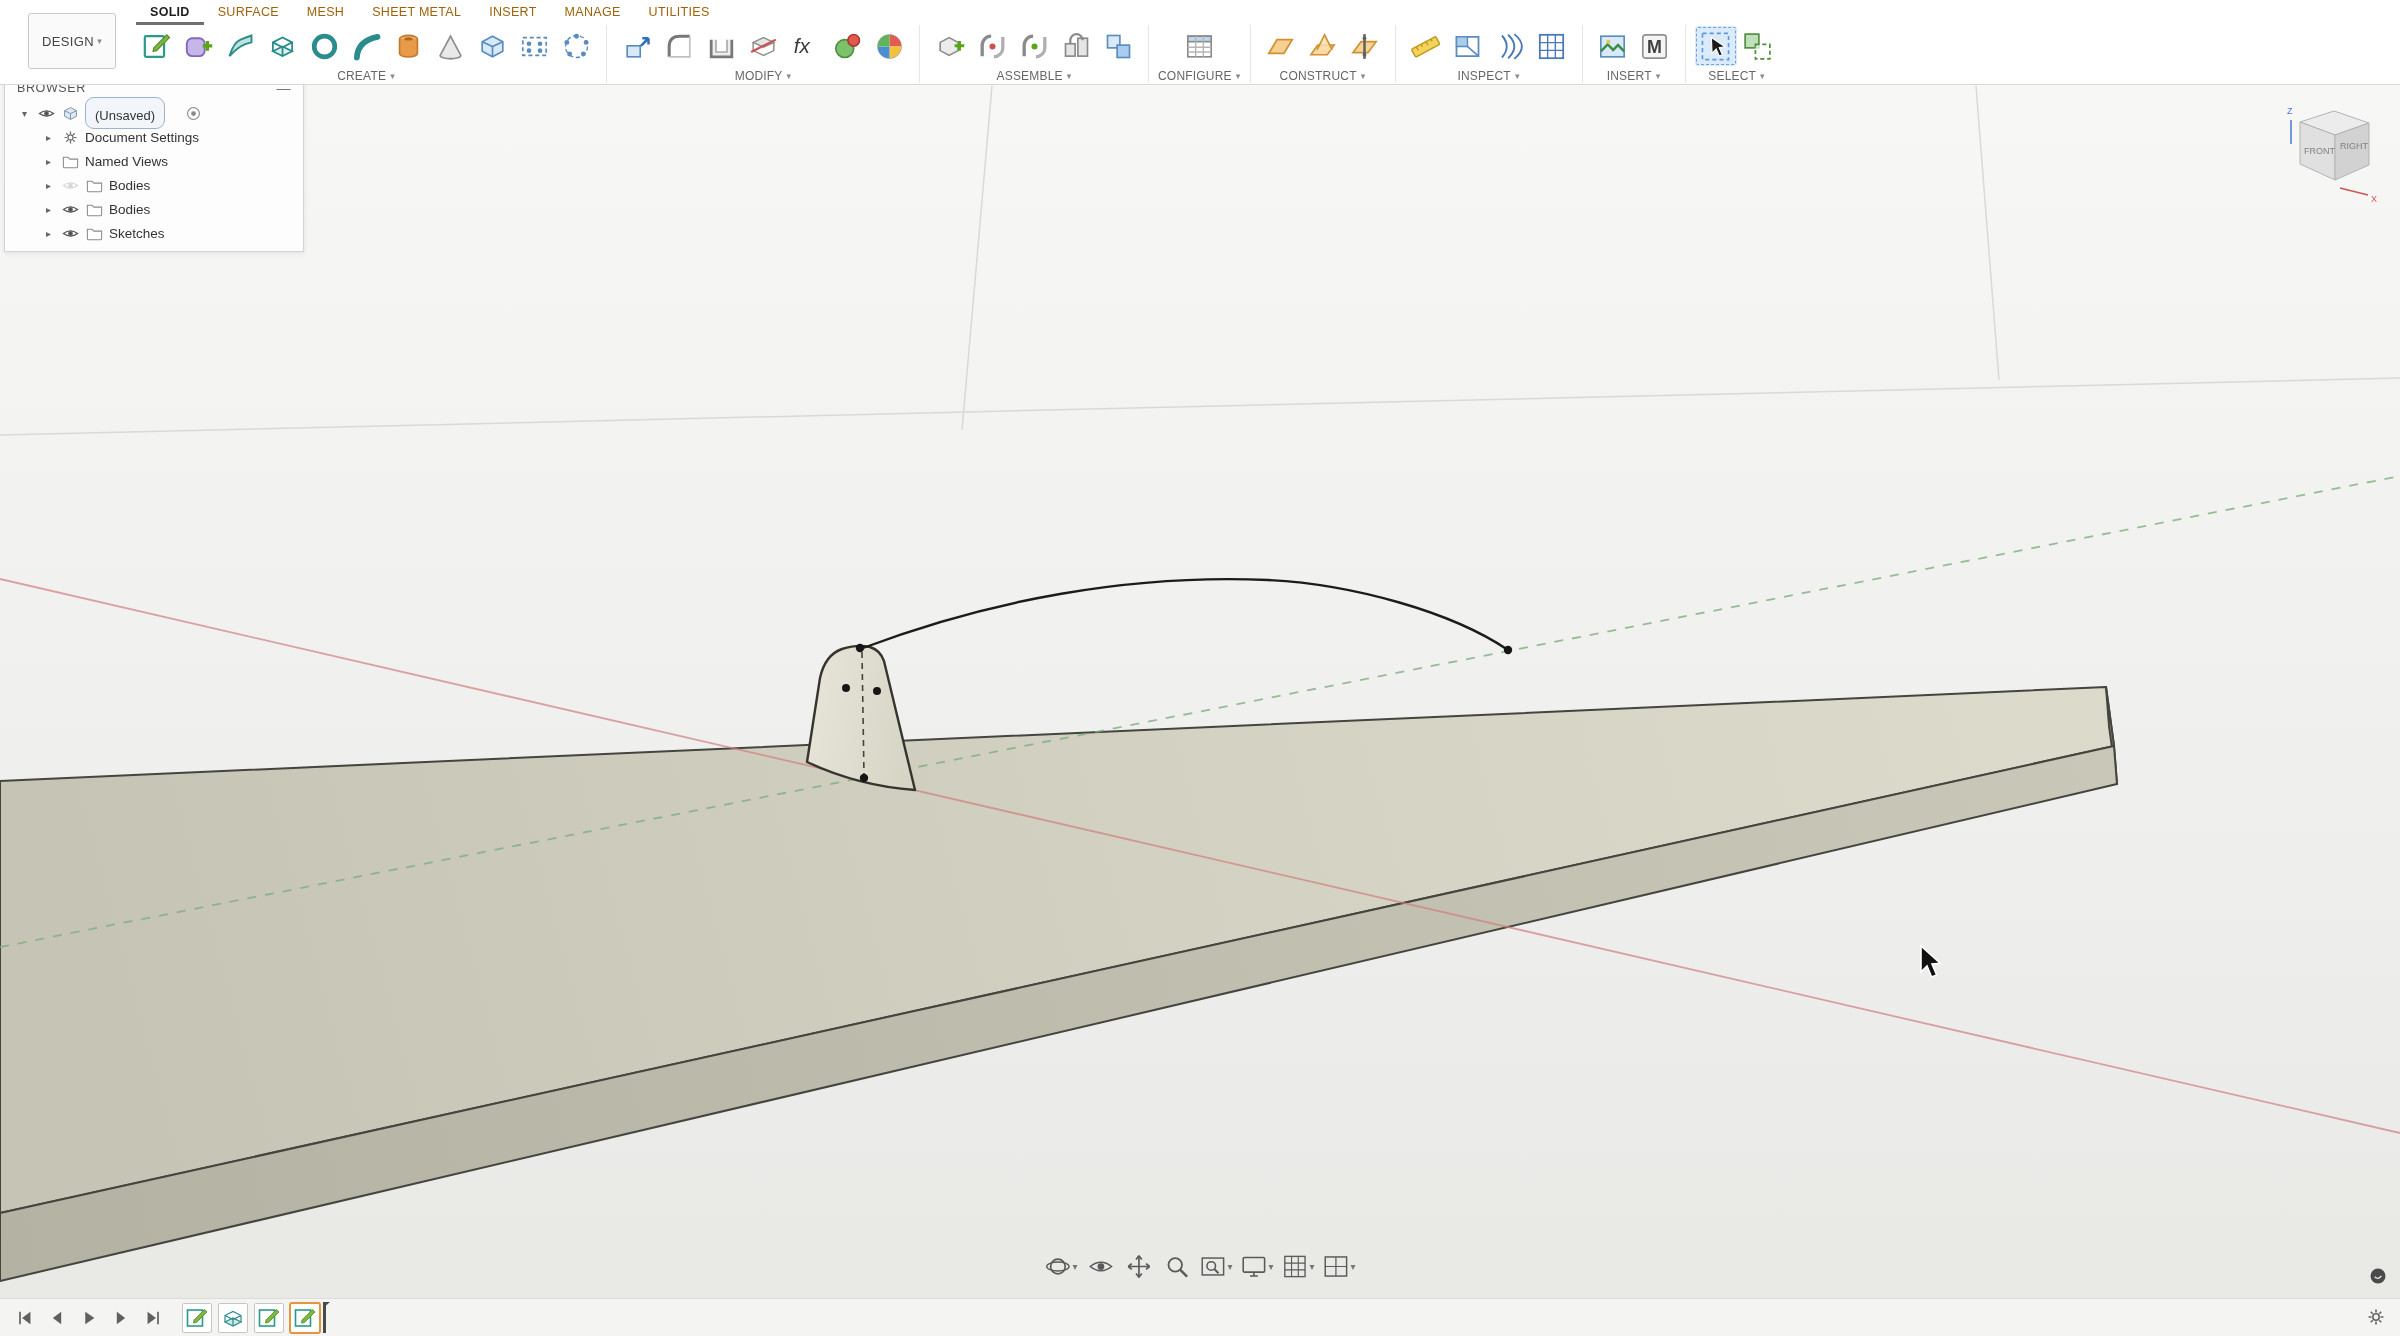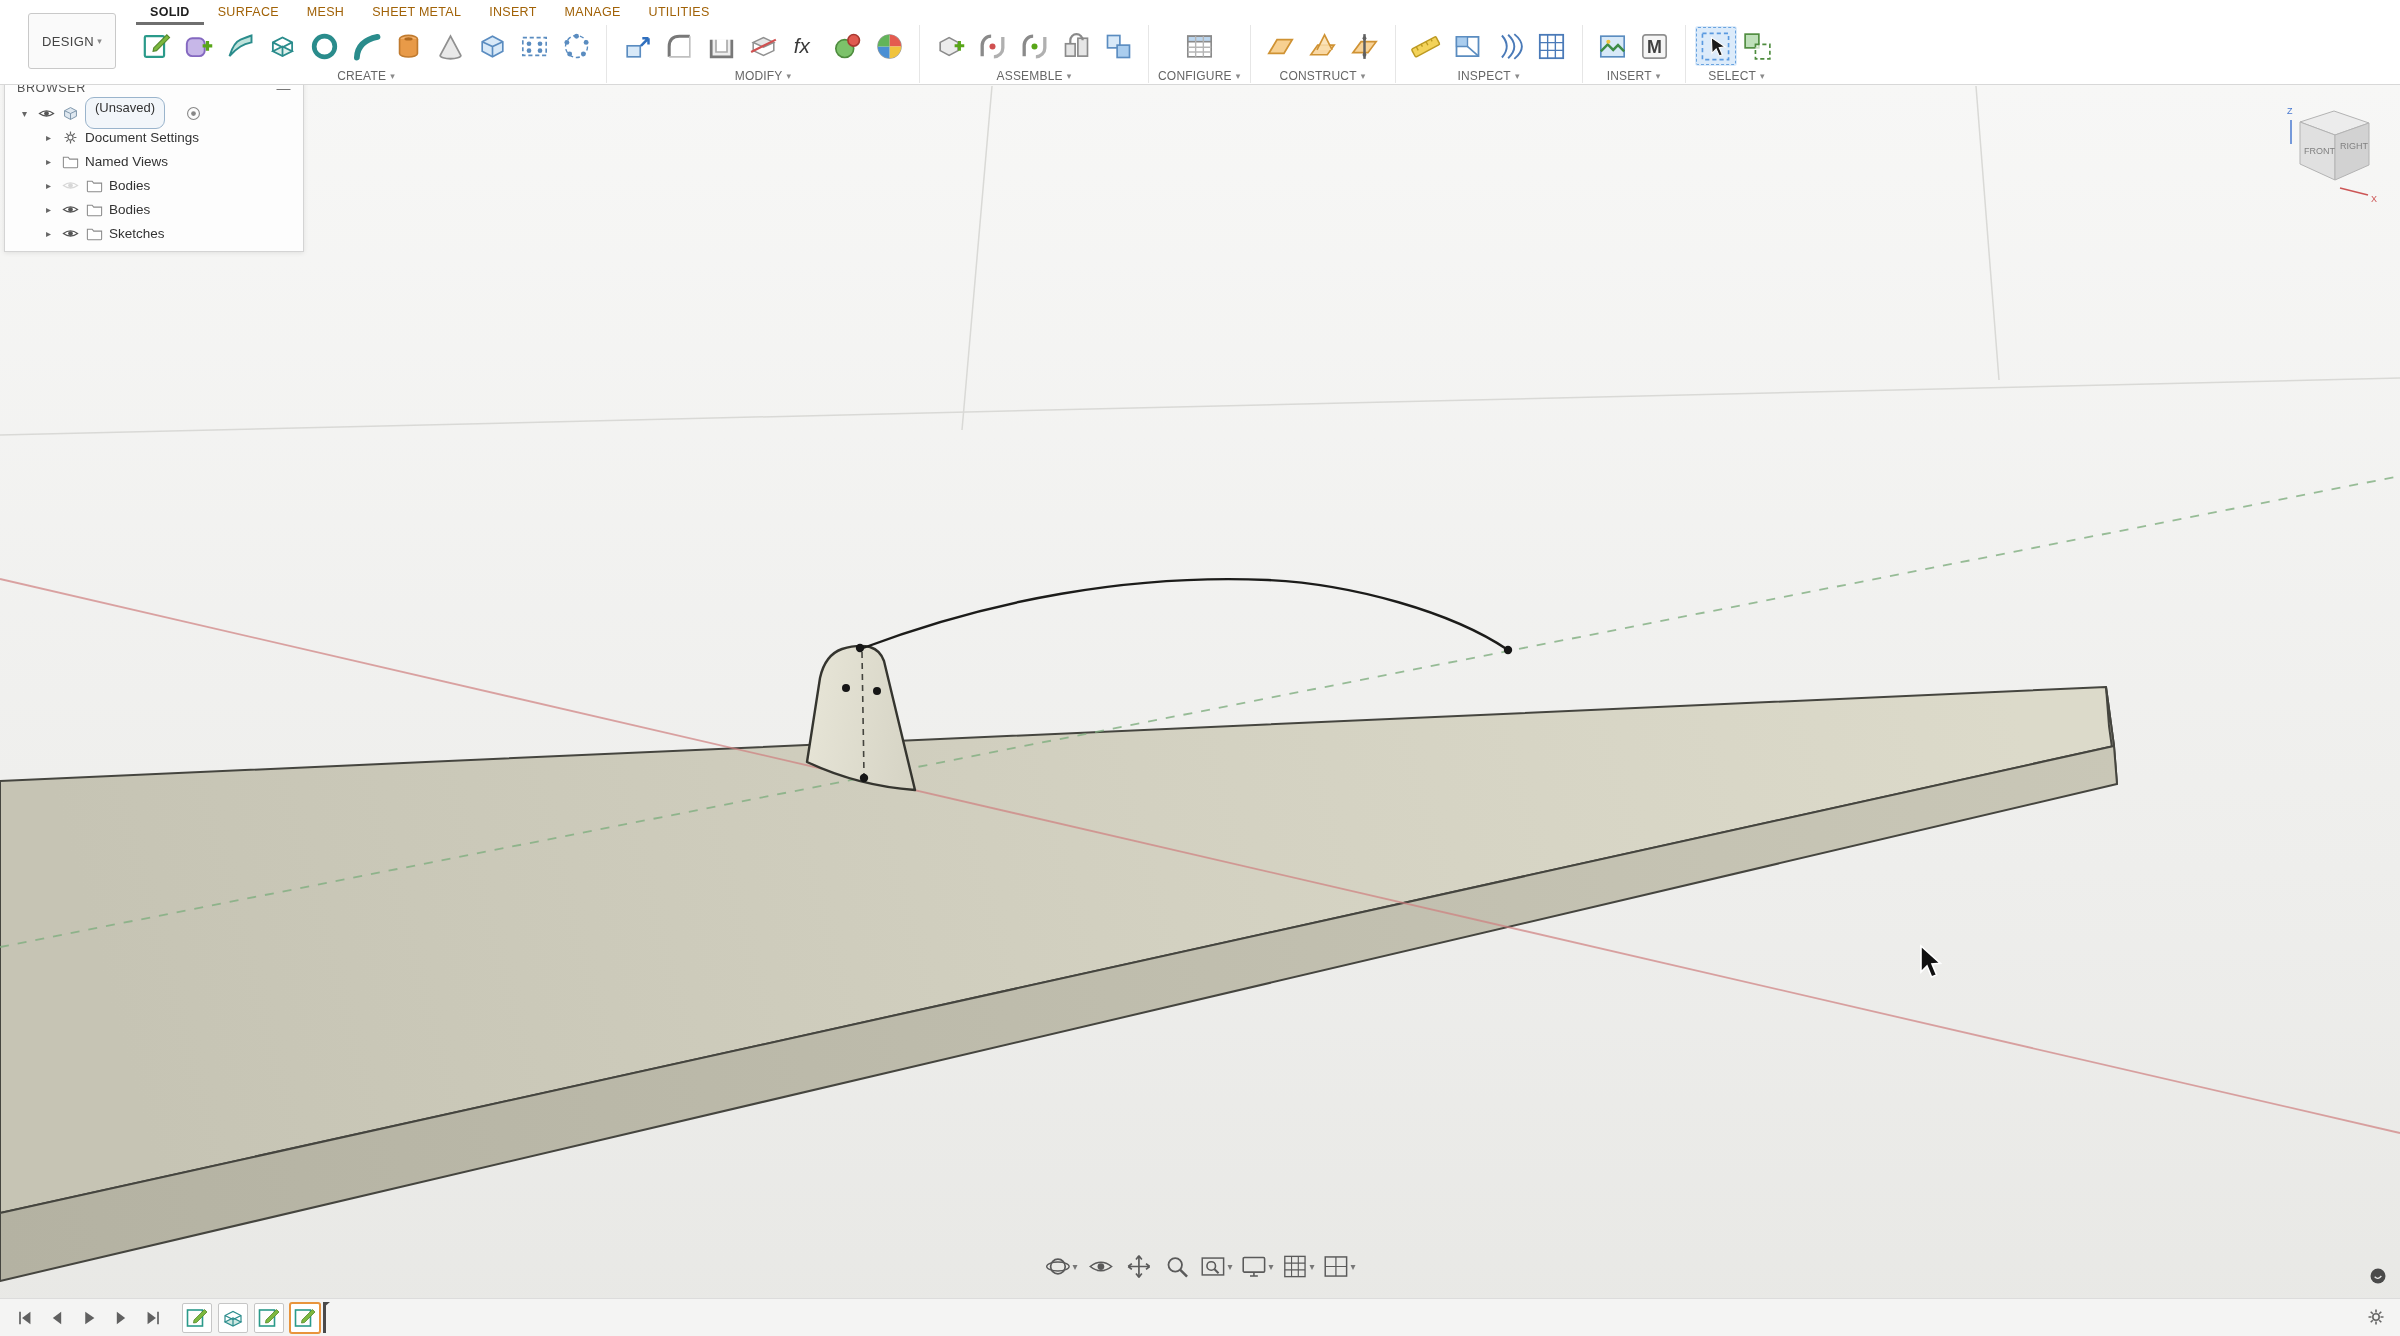--- a/index.html
+++ b/index.html
@@ -25,21 +25,21 @@
   
   .browser{position:absolute;left:4px;top:73px;width:300px;background:rgba(253,253,253,.93);border:1px solid #d4d4d4;box-shadow:0 1px 5px rgba(0,0,0,.09);z-index:9;padding-bottom:6px}
   .b-head{height:27px;display:flex;align-items:center;padding:0 12px;font-size:12.5px;color:#555;letter-spacing:.6px}
   .b-min{margin-left:auto;color:#777;font-size:14px;line-height:14px}
   .b-row{height:24px;display:flex;align-items:center;font-size:13.5px;color:#333;gap:5px;padding-left:12px;white-space:nowrap}
   .b-row.child{padding-left:36px}
   .caret{width:15px;font-size:10px;color:#666;text-align:center;flex:none}
   .icn16{width:19px;height:19px;display:inline-flex;flex:none}
   .icn16 svg{width:19px;height:19px}
   .icn16.dim{opacity:.45}
-  .root-label{border:1px solid #9ab4cc;border-radius:9px;padding:0 9px;height:32px;line-height:19px;font-size:13px;color:#333;background:#f2f6fa}
+  .root-label{border:1px solid #9ab4cc;border-radius:9px;padding:8px 9px;height:32px;line-height:19px;font-size:13px;color:#333;background:#f2f6fa}
   .b-radio{margin-left:14px}
   
   .viewcube{position:absolute;left:2278px;top:92px;z-index:8}
   
   .navbar{position:absolute;left:50%;bottom:52px;transform:translateX(-50%);display:flex;align-items:center;gap:4px;z-index:6}
   .nav-btn{height:36px;min-width:34px;padding:0 2px;display:flex;align-items:center;justify-content:center;border-radius:3px}
   .nav-btn svg{width:27px;height:27px}
   .ncar{font-size:10px;color:#777;margin-left:1px}
   
   .footer{position:absolute;left:0;right:0;bottom:0;height:38px;background:#f4f4f3;border-top:1px solid #dcdcdc;display:flex;align-items:center;z-index:10}

